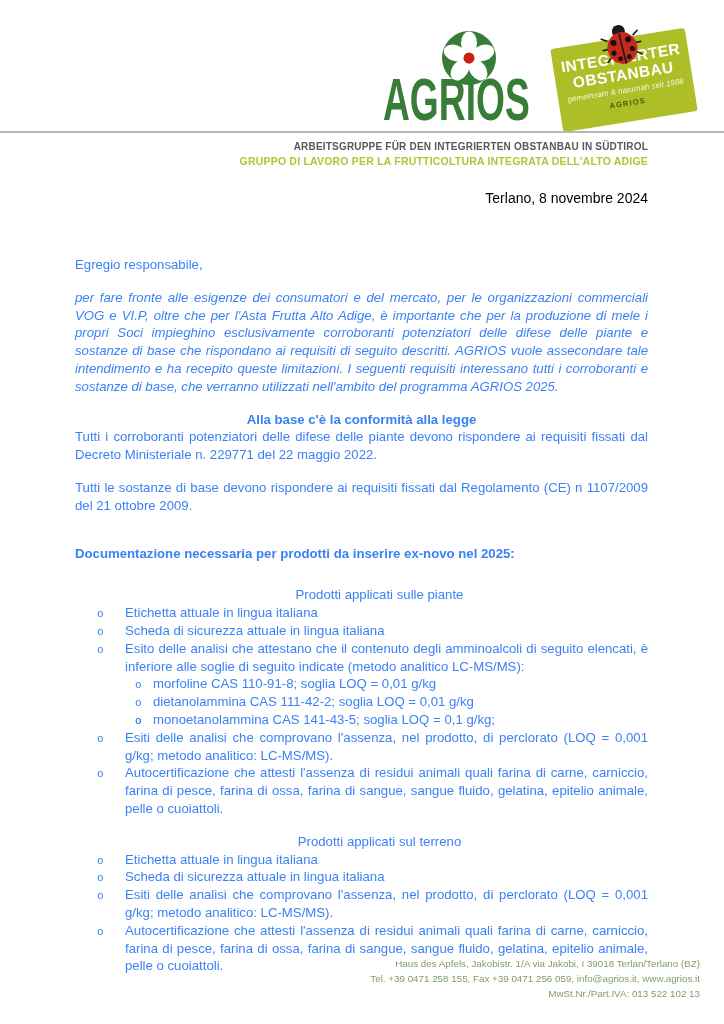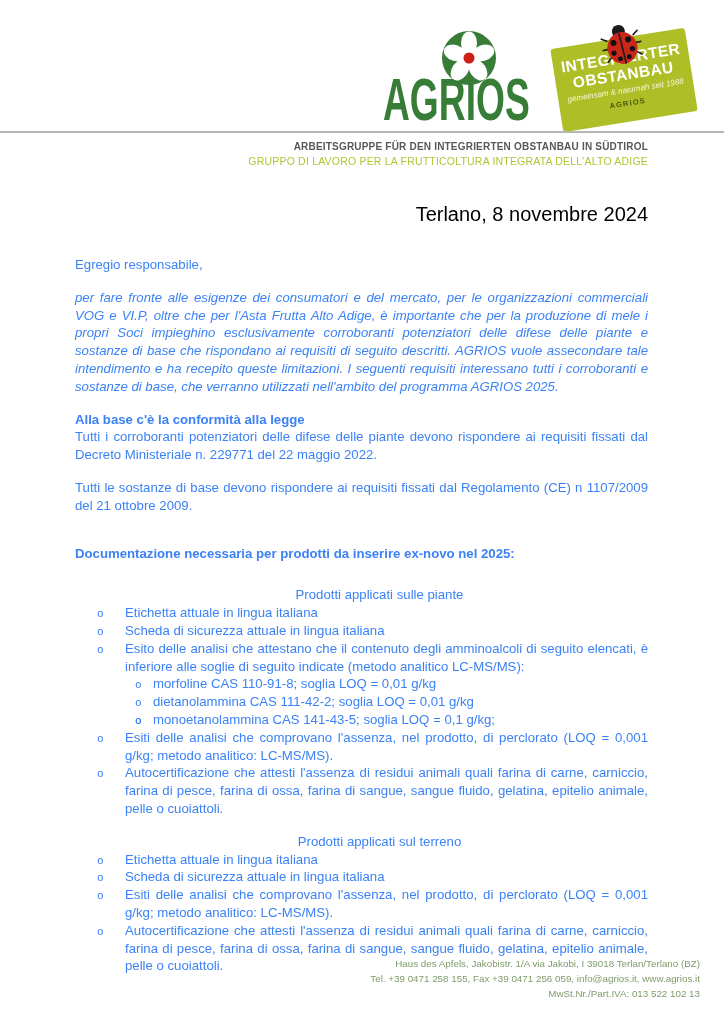--- a/index.html
+++ b/index.html
@@ -15,31 +15,31 @@
     background:#adbe27;transform:rotate(-9deg);border-radius:3px;
     text-align:center;box-sizing:border-box;padding-top:11px;
   }
   .badge-l1,.badge-l2{font-size:15.5px;font-weight:bold;color:#ffffff;letter-spacing:.4px;line-height:17px;}
   .badge-script{font-size:8px;font-style:italic;color:#f3f6cf;margin-top:3px;line-height:9px;}
   .badge-brand{font-size:7.5px;font-weight:bold;color:#4c5c14;margin-top:4px;letter-spacing:1.2px;}
   .ladybug{position:absolute;left:600px;top:22px;transform:rotate(-14deg);}
   .header-rule{position:absolute;left:0;top:131px;width:724px;height:2px;background:#b4b7b4;}
   .org-lines{position:absolute;top:139px;right:76px;text-align:right;}
   .org-de{font-size:10px;font-weight:bold;color:#57585a;letter-spacing:.2px;line-height:15px;}
-  .org-it{font-size:10.5px;font-weight:normal;color:#b3c435;letter-spacing:.2px;line-height:15px;}
-  .dateline{position:absolute;top:203px;right:76px;font-size:20px;color:#000;}
+  .org-it{font-size:10.5px;font-weight:bold;color:#b3c435;letter-spacing:.2px;line-height:15px;}
+  .dateline{position:absolute;top:190px;right:76px;font-size:14px;color:#000;}
 
   
   .letter-body{
     position:absolute;left:75px;top:256px;width:573px;
     font-size:13.2px;line-height:17.8px;text-align:justify;color:#3b82f6;
   }
   .salutation{margin:0 0 15px 0;text-align:left;}
   .para{margin:0 0 15px 0;font-style:italic;}
-  .bold-heading{font-weight:bold;margin:0;text-align:left;}
+  .bold-heading{font-weight:bold;margin:0;text-align:center;}
   .law-para{margin:0 0 15px 0;}
   .doc-heading{font-weight:bold;margin:30px 0 24px 0;text-align:left;}
   .group-title{margin:0 0 0 36px;text-align:center;}
   .blist{list-style:none;margin:0 0 15px 0;padding:0;}
   .li1{position:relative;padding-left:50px;}
   .li2{position:relative;padding-left:78px;text-align:left;}
   .li1 .marker{position:absolute;left:22px;top:1px;font-family:"DejaVu Sans Mono",monospace;font-size:11px;}
   .li2 .marker{position:absolute;left:60px;top:1px;font-family:"DejaVu Sans Mono",monospace;font-size:11px;}
 
   

